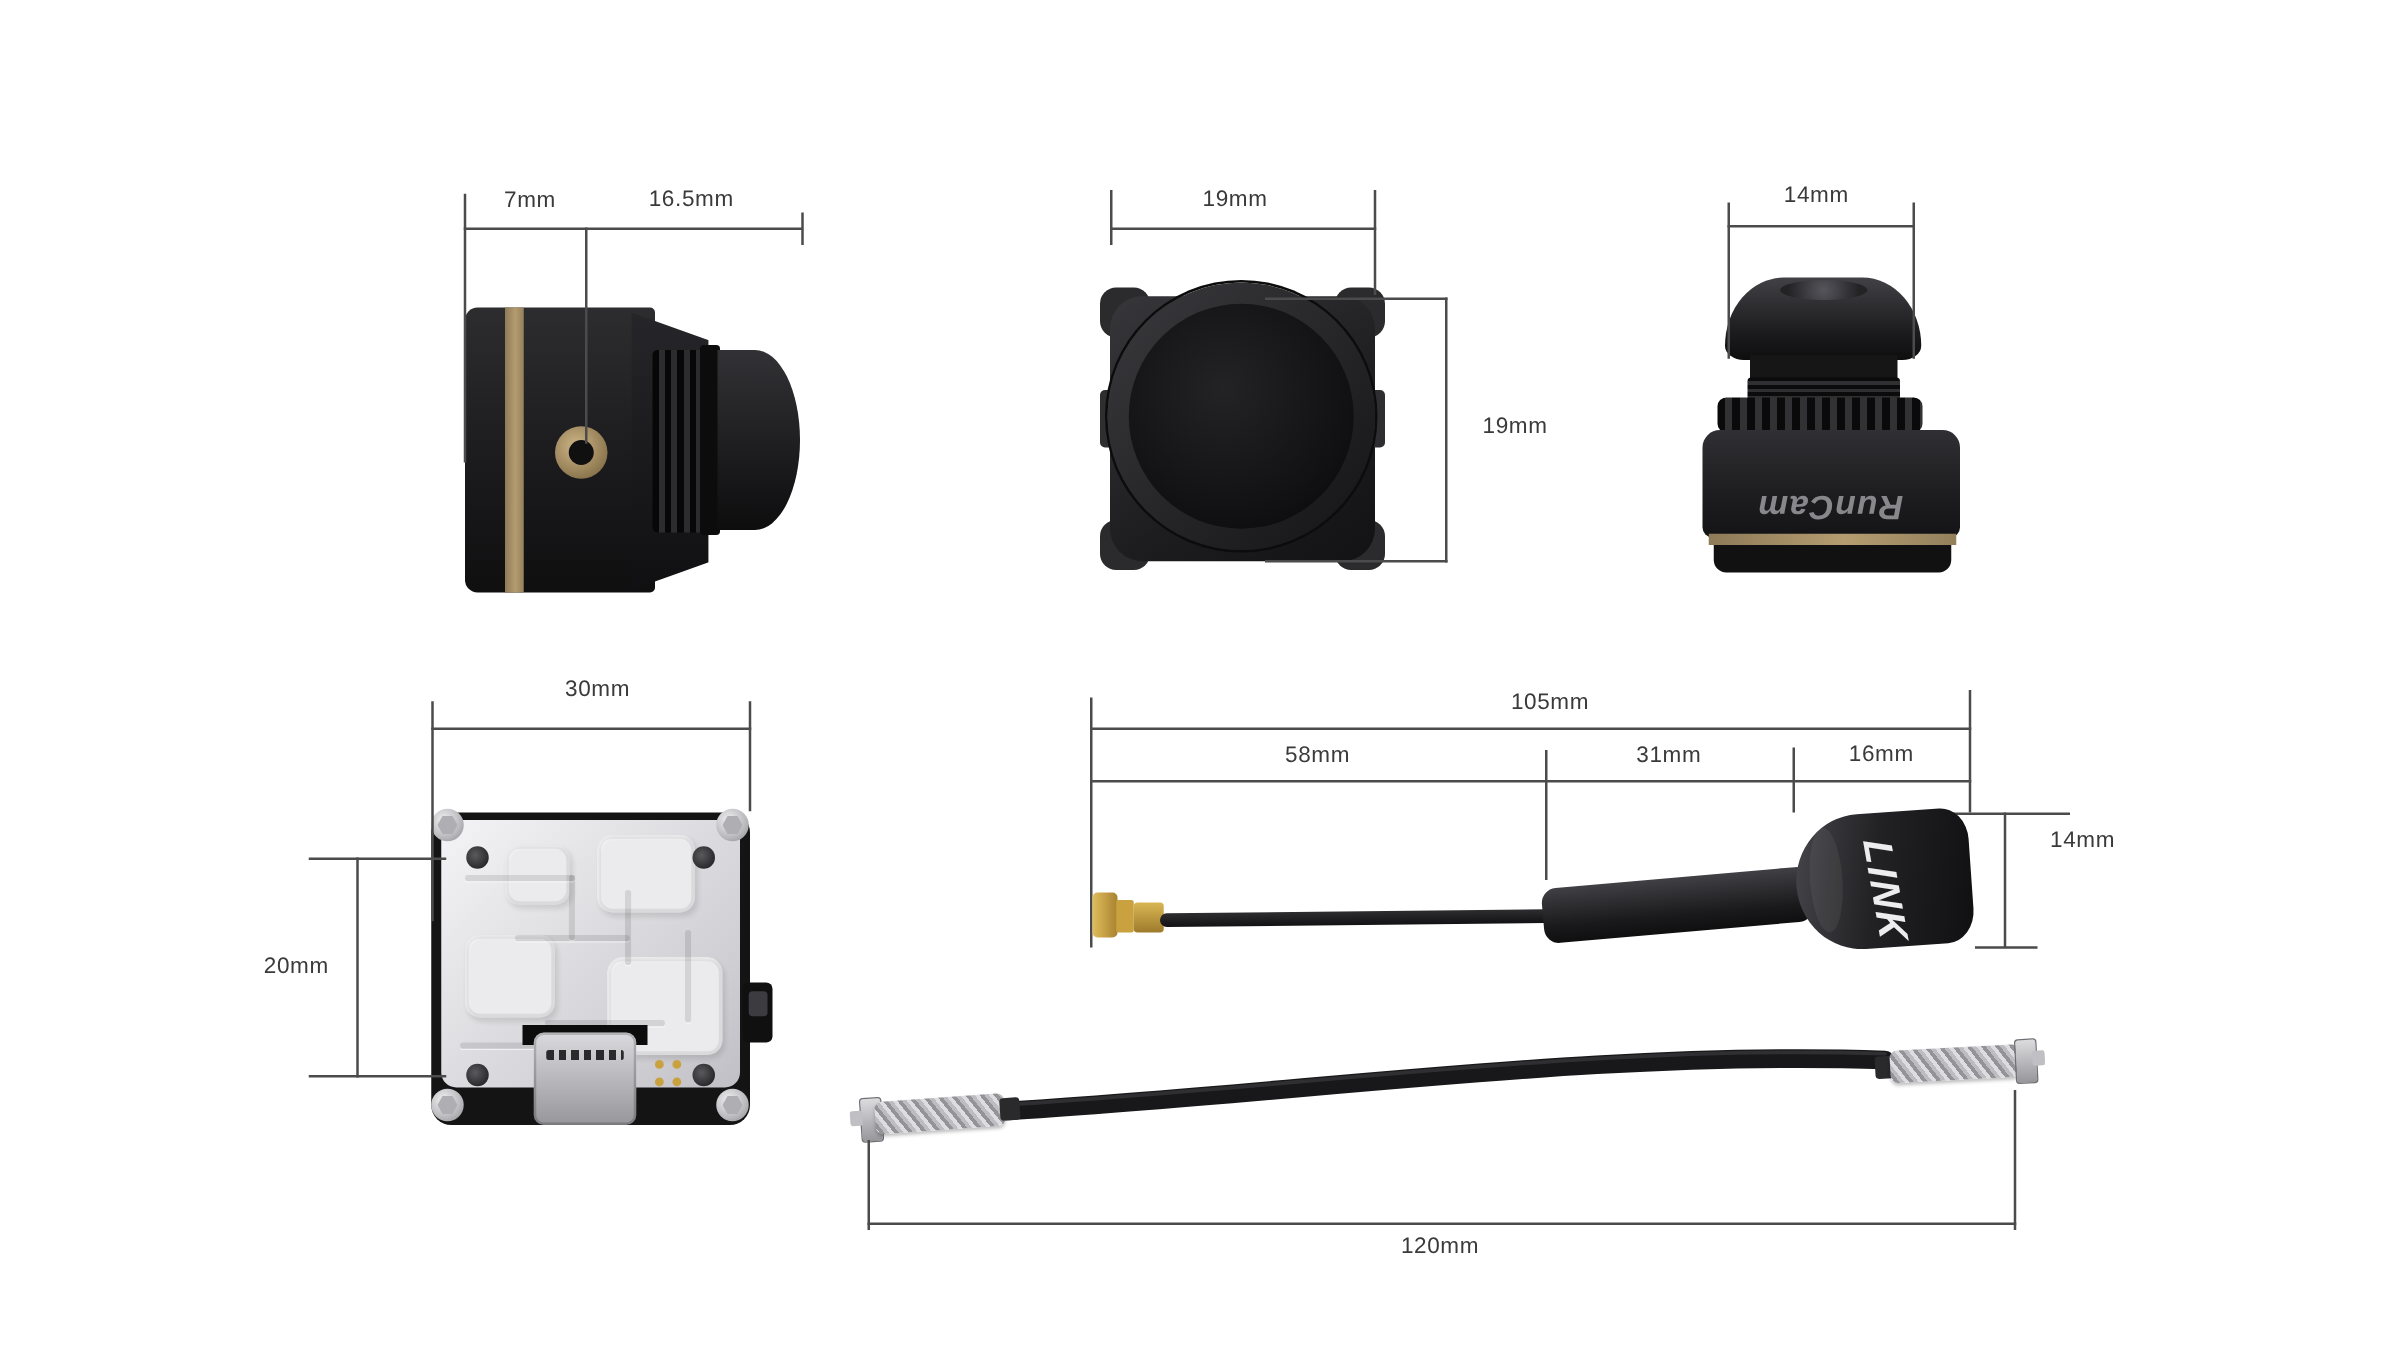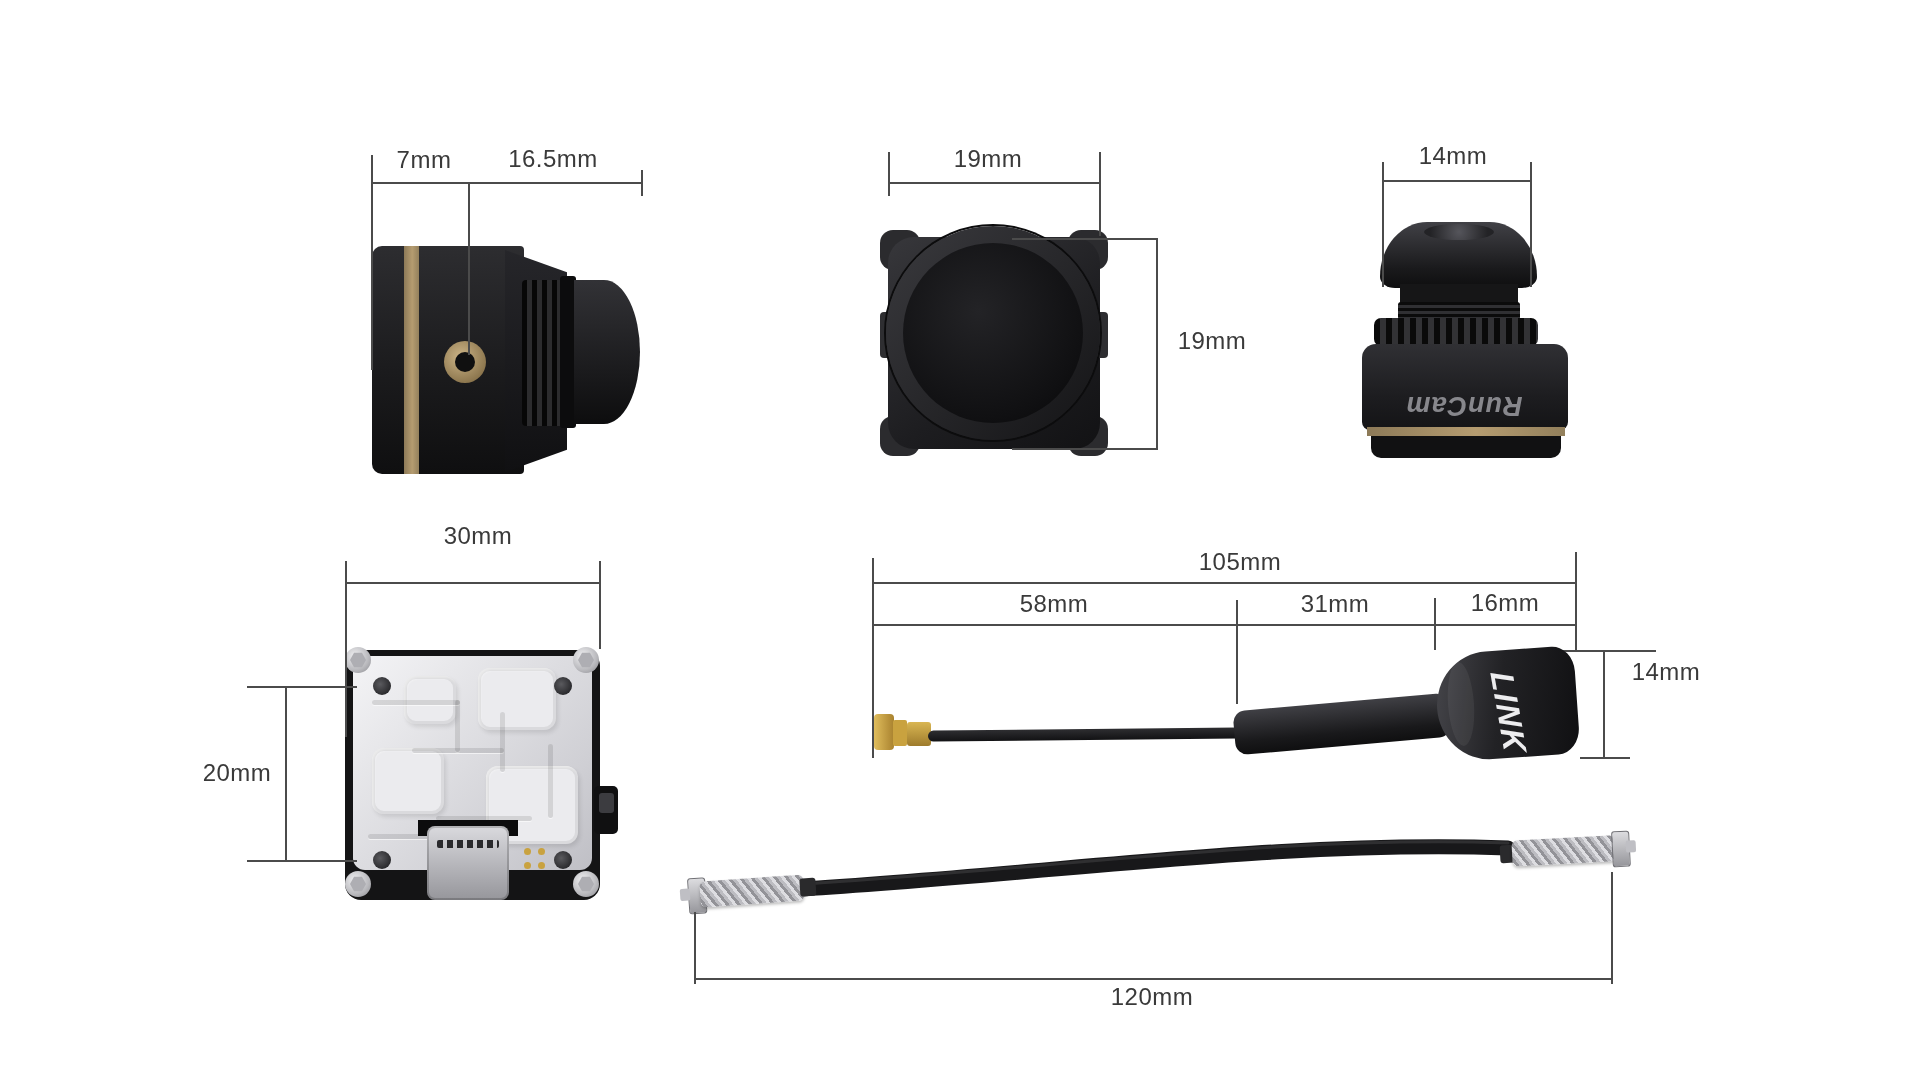--- a/index.html
+++ b/index.html
@@ -1,21 +1,21 @@
 <!DOCTYPE html>
 <html><head>
 <meta charset="utf-8">
 <style>
   html,body{margin:0;padding:0;background:#ffffff;font-family:"Liberation Sans",sans-serif;}
   #stage{position:relative;width:1916px;height:1078px;background:#ffffff;overflow:hidden;}
   .abs{position:absolute;}
   
   .dimh{position:absolute;height:2px;background:#4b4b4b;}
   .dimv{position:absolute;width:2px;background:#4b4b4b;}
-  .dlabel{position:absolute;font-size:24px;color:#3a3a3a;white-space:nowrap;transform:translate(-50%,-50%);letter-spacing:0.5px;}
+  .dlabel{position:absolute;font-size:18px;color:#3a3a3a;white-space:nowrap;transform:translate(-50%,-50%);letter-spacing:0.5px;}
   
   .dark{background:linear-gradient(180deg,#2d2d30 0%,#1b1b1d 55%,#0f0f10 100%);}
   .gold{background:linear-gradient(90deg,#8d7a58,#b59c70 55%,#93805c);}
   .screw{position:absolute;width:26px;height:26px;border-radius:50%;
          background:radial-gradient(circle at 38% 35%,#f0f0f2,#b9b9bd 60%,#88888d);}
   .screw .hex{position:absolute;left:5px;top:5px;width:16px;height:16px;background:#aeaeb3;
          clip-path:polygon(25% 5%,75% 5%,100% 50%,75% 95%,25% 95%,0 50%);}
   .hole{position:absolute;width:18px;height:18px;border-radius:50%;
          background:radial-gradient(circle at 40% 40%,#5a5a5e,#2b2b2e 70%);}
   .hs-groove{position:absolute;background:rgba(0,0,0,0.10);border-radius:3px;box-shadow:0 1px 0 rgba(255,255,255,0.6);}
@@ -136,21 +136,21 @@
     <div class="abs" style="left:594px;top:786px;width:24px;height:48px;border-radius:5px;background:#101011;"></div>
     <div class="abs" style="left:599px;top:793px;width:15px;height:20px;border-radius:3px;background:#3c3c40;"></div>
     <div class="abs" style="left:524px;top:848px;width:7px;height:7px;border-radius:50%;background:#c9a23f;"></div>
     <div class="abs" style="left:538px;top:848px;width:7px;height:7px;border-radius:50%;background:#c9a23f;"></div>
     <div class="abs" style="left:524px;top:862px;width:7px;height:7px;border-radius:50%;background:#c9a23f;"></div>
     <div class="abs" style="left:538px;top:862px;width:7px;height:7px;border-radius:50%;background:#c9a23f;"></div>
 
     <div class="dimv" style="left:345px;top:561px;height:176px;"></div>
     <div class="dimv" style="left:599px;top:561px;height:88px;"></div>
     <div class="dimh" style="left:345px;top:582px;width:256px;"></div>
-    <div class="dlabel" style="left:478px;top:536px;">30mm</div>
+    <div class="dlabel" style="left:478px;top:551px;">30mm</div>
 
     <div class="dimh" style="left:247px;top:686px;width:110px;"></div>
     <div class="dimh" style="left:247px;top:860px;width:110px;"></div>
     <div class="dimv" style="left:285px;top:686px;height:176px;"></div>
     <div class="dlabel" style="left:237px;top:773px;">20mm</div>
   </div>
 
   <div>
 
     <div class="dimv" style="left:872px;top:558px;height:200px;"></div>

